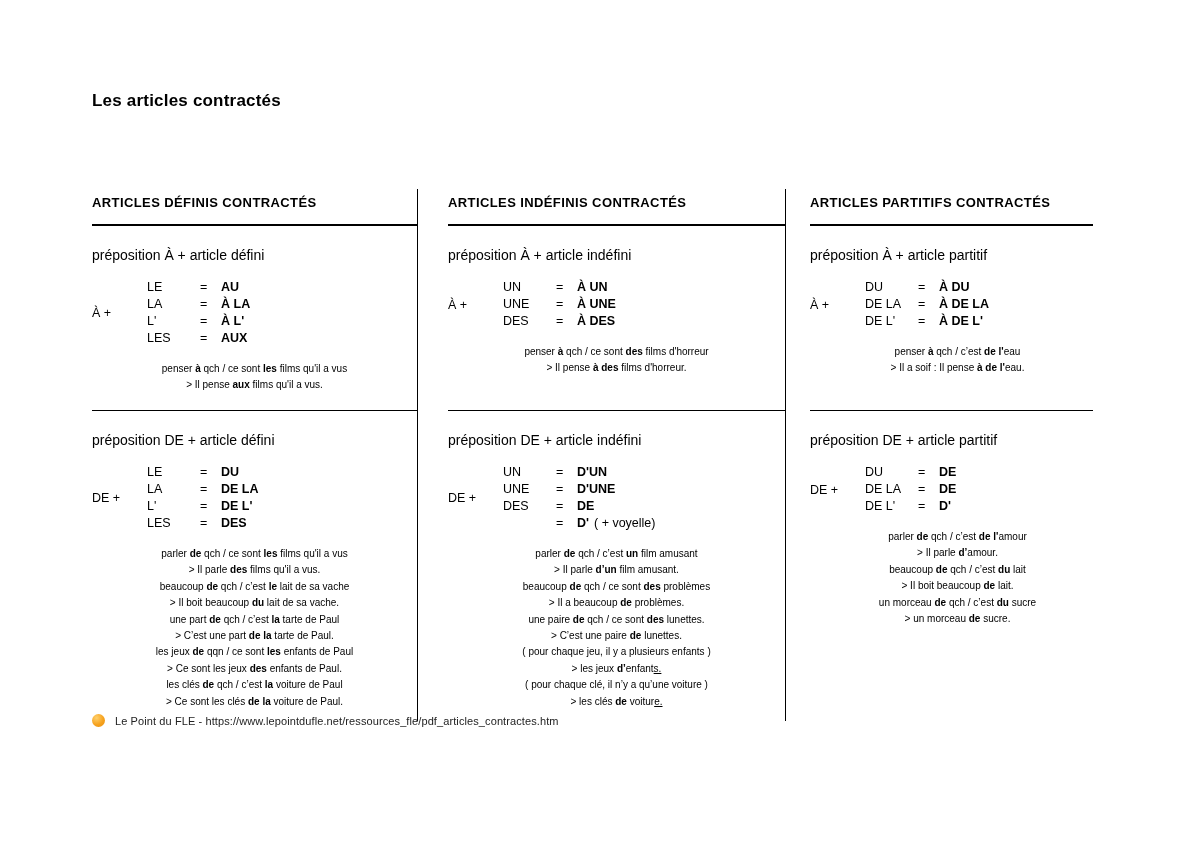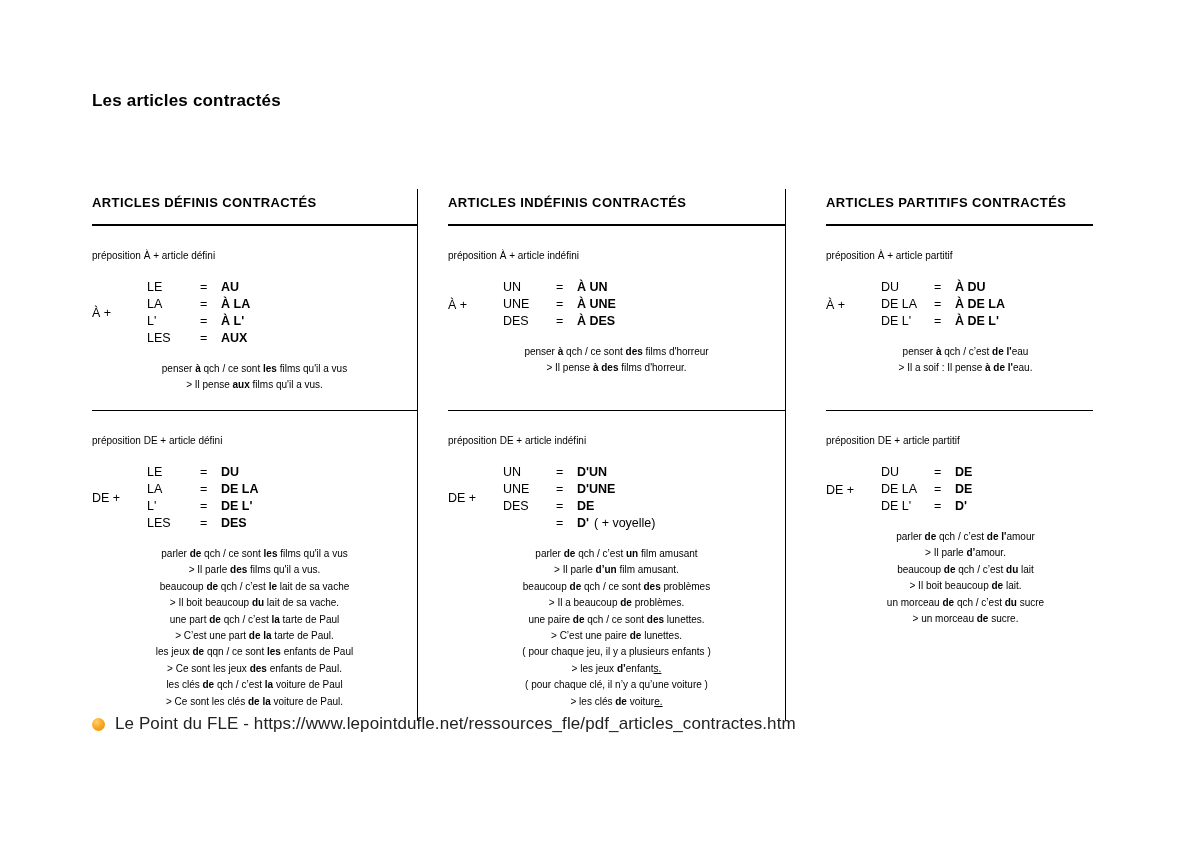--- a/index.html
+++ b/index.html
@@ -16,52 +16,52 @@
     font-size:17px; font-weight:bold; letter-spacing:0.2px; line-height:20px;
   }
 
   .columns {
     position:absolute; left:92px; top:157px;
     display:flex; align-items:stretch; min-height:532px;margin-top:32px;
   }
   .col { display:flex; flex-direction:column; }
   .col-first { width:325px; }
   .col-mid  { width:368px; padding-left:30px; border-left:1.5px solid #000; }
-  .col-last { width:320px; padding-left:40px; border-left:1.5px solid #000; }
+  .col-last { width:320px; padding-left:24px; border-left:1.5px solid #000; }
 
   .col-header {
     font-size:13px; font-weight:bold; letter-spacing:0.4px; line-height:16px;
     padding:6px 0 13px; border-bottom:2px solid #000; white-space:nowrap;
   }
 
   .sec { padding-top:22px; }
   .sec-top { height:185px; border-bottom:1px solid #000; }
 
-  .sec-label { font-size:10px; line-height:15px; white-space:nowrap; }
+  .sec-label { font-size:14px; line-height:15px; white-space:nowrap; }
 
   .gtable { display:flex; align-items:center; margin-top:16px; }
   .gprefix { width:55px; flex:0 0 55px; font-size:12.5px; }
   .grows { display:flex; flex-direction:column; }
   .trow { display:flex; font-size:12.5px; line-height:17px; white-space:nowrap; }
   .tart { width:53px; flex:0 0 53px; }
   .teq  { width:21px; flex:0 0 21px; }
   .tres { font-weight:bold; white-space:nowrap; }
   .tsuf { margin-left:5px; font-weight:normal;text-align:center; }
 
   .examples { margin-top:14px; }
   .ex { font-size:10px; line-height:16.4px; white-space:nowrap;text-align:center; }
   .ex b { font-weight:bold; }
   .ex u { text-decoration:underline; }
 
   .footer { position:absolute; left:92px; top:714px; display:flex; align-items:center; }
   .dot {
     width:13px; height:13px; border-radius:50%; margin-right:10px; flex:0 0 13px;
     background:radial-gradient(circle at 35% 30%, #ffd06b 0%, #f6a21e 55%, #e8900d 100%);
   }
-  .footer-text { font-size:17px; color:#222; letter-spacing:0.1px; }
+  .footer-text { font-size:11px; color:#222; letter-spacing:0.1px; }
 </style>
 </head>
 <body>
 
 <div class="page">
 
   <h1 class="title">Les articles contractés</h1>
 
   <div class="columns">
 

